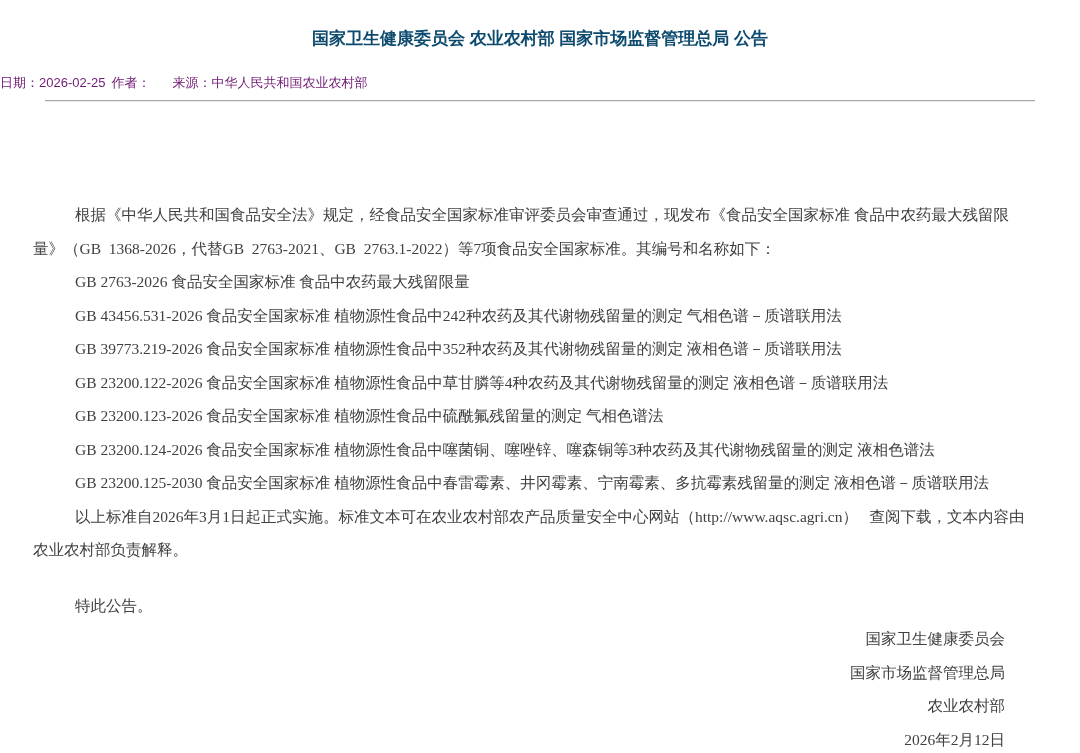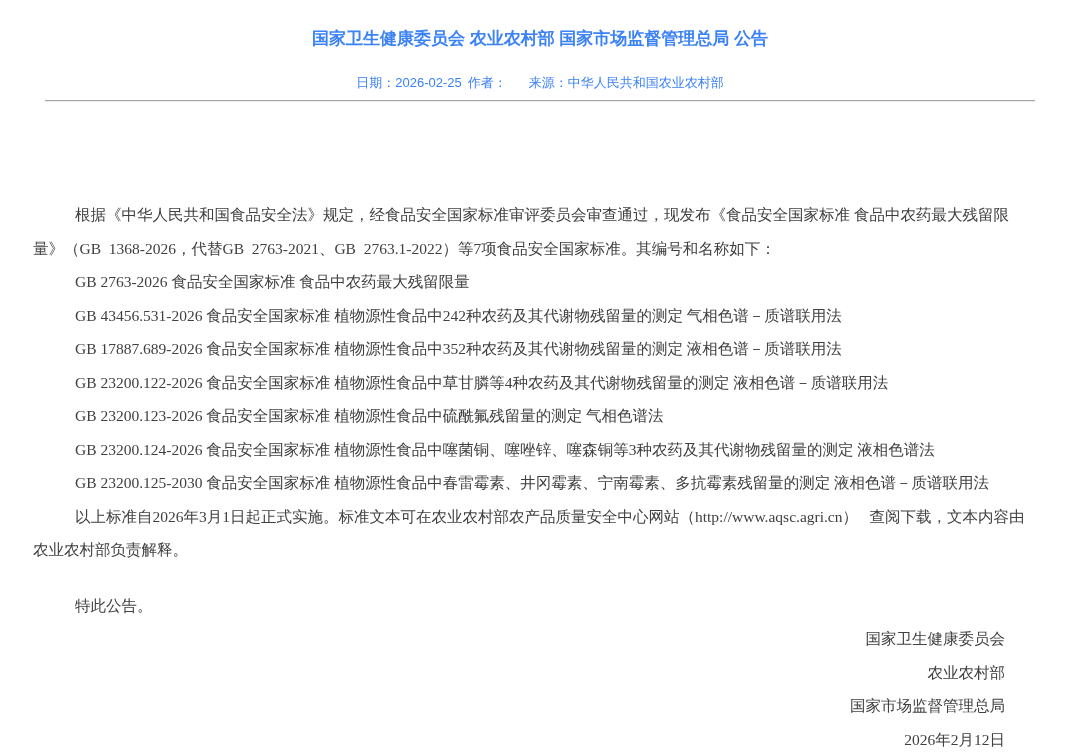--- a/index.html
+++ b/index.html
@@ -11,29 +11,28 @@
     font-family: "Liberation Sans", "DejaVu Sans", sans-serif;
   }
   .page { width: 1080px; height: 753px; background: #ffffff; }
 
   .announcement-title {
     padding-top: 27px;
     text-align: center;
     font-weight: bold;
     font-size: 17px;
     line-height: 24px;
-    color: #3b82f6;
+    color: #0c4a6e;
     font-family: "Liberation Sans", "DejaVu Sans", sans-serif;
   }
 
   .meta-line {
     margin-top: 23px;
-    text-align: center;
     font-size: 13px;
-    color: #3b82f6;
+    color: #701a75;
     font-family: "Liberation Sans", "DejaVu Sans", sans-serif;
   }
   .meta-line .author-label { margin-left: 6px; margin-right: 20px; }
   .meta-line .source-label { margin-left: 2px; }
 
   .divider {
     margin: 8px 45px 0 45px;
     height: 2px;
     border: none;
     border-top: 1px solid #a6a6a6;
@@ -75,31 +74,31 @@
     <span>日期：</span><span>2026-02-25</span><span class="author-label">作者：</span><span></span><span class="source-label">来源：</span><span>中华人民共和国农业农村部</span>
   </div>
 
   <hr class="divider">
 
   <div class="content">
     <p class="para">根据《中华人民共和国食品安全法》规定，经食品安全国家标准审评委员会审查通过，现发布《食品安全国家标准 食品中农药最大残留限量》（GB  1368-2026，代替GB  2763-2021、GB  2763.1-2022）等7项食品安全国家标准。其编号和名称如下：</p>
 
     <div class="standard-line">GB 2763-2026 食品安全国家标准 食品中农药最大残留限量</div>
     <div class="standard-line">GB 43456.531-2026 食品安全国家标准 植物源性食品中242种农药及其代谢物残留量的测定 气相色谱－质谱联用法</div>
-    <div class="standard-line">GB 17887.689-2026 食品安全国家标准 植物源性食品中352种农药及其代谢物残留量的测定 液相色谱－质谱联用法</div>
+    <div class="standard-line">GB 39773.219-2026 食品安全国家标准 植物源性食品中352种农药及其代谢物残留量的测定 液相色谱－质谱联用法</div>
     <div class="standard-line">GB 23200.122-2026 食品安全国家标准 植物源性食品中草甘膦等4种农药及其代谢物残留量的测定 液相色谱－质谱联用法</div>
     <div class="standard-line">GB 23200.123-2026 食品安全国家标准 植物源性食品中硫酰氟残留量的测定 气相色谱法</div>
     <div class="standard-line">GB 23200.124-2026 食品安全国家标准 植物源性食品中噻菌铜、噻唑锌、噻森铜等3种农药及其代谢物残留量的测定 液相色谱法</div>
     <div class="standard-line">GB 23200.125-2030 食品安全国家标准 植物源性食品中春雷霉素、井冈霉素、宁南霉素、多抗霉素残留量的测定 液相色谱－质谱联用法</div>
 
     <p class="para">以上标准自2026年3月1日起正式实施。标准文本可在农业农村部农产品质量安全中心网站（http://www.aqsc.agri.cn）   查阅下载，文本内容由农业农村部负责解释。</p>
 
     <p class="para closing">特此公告。</p>
 
     <div class="signature">
       <div>国家卫生健康委员会</div>
+      <div>国家市场监督管理总局</div>
       <div>农业农村部</div>
-      <div>国家市场监督管理总局</div>
       <div>2026年2月12日</div>
     </div>
   </div>
 
 </div>
 
 </body></html>

